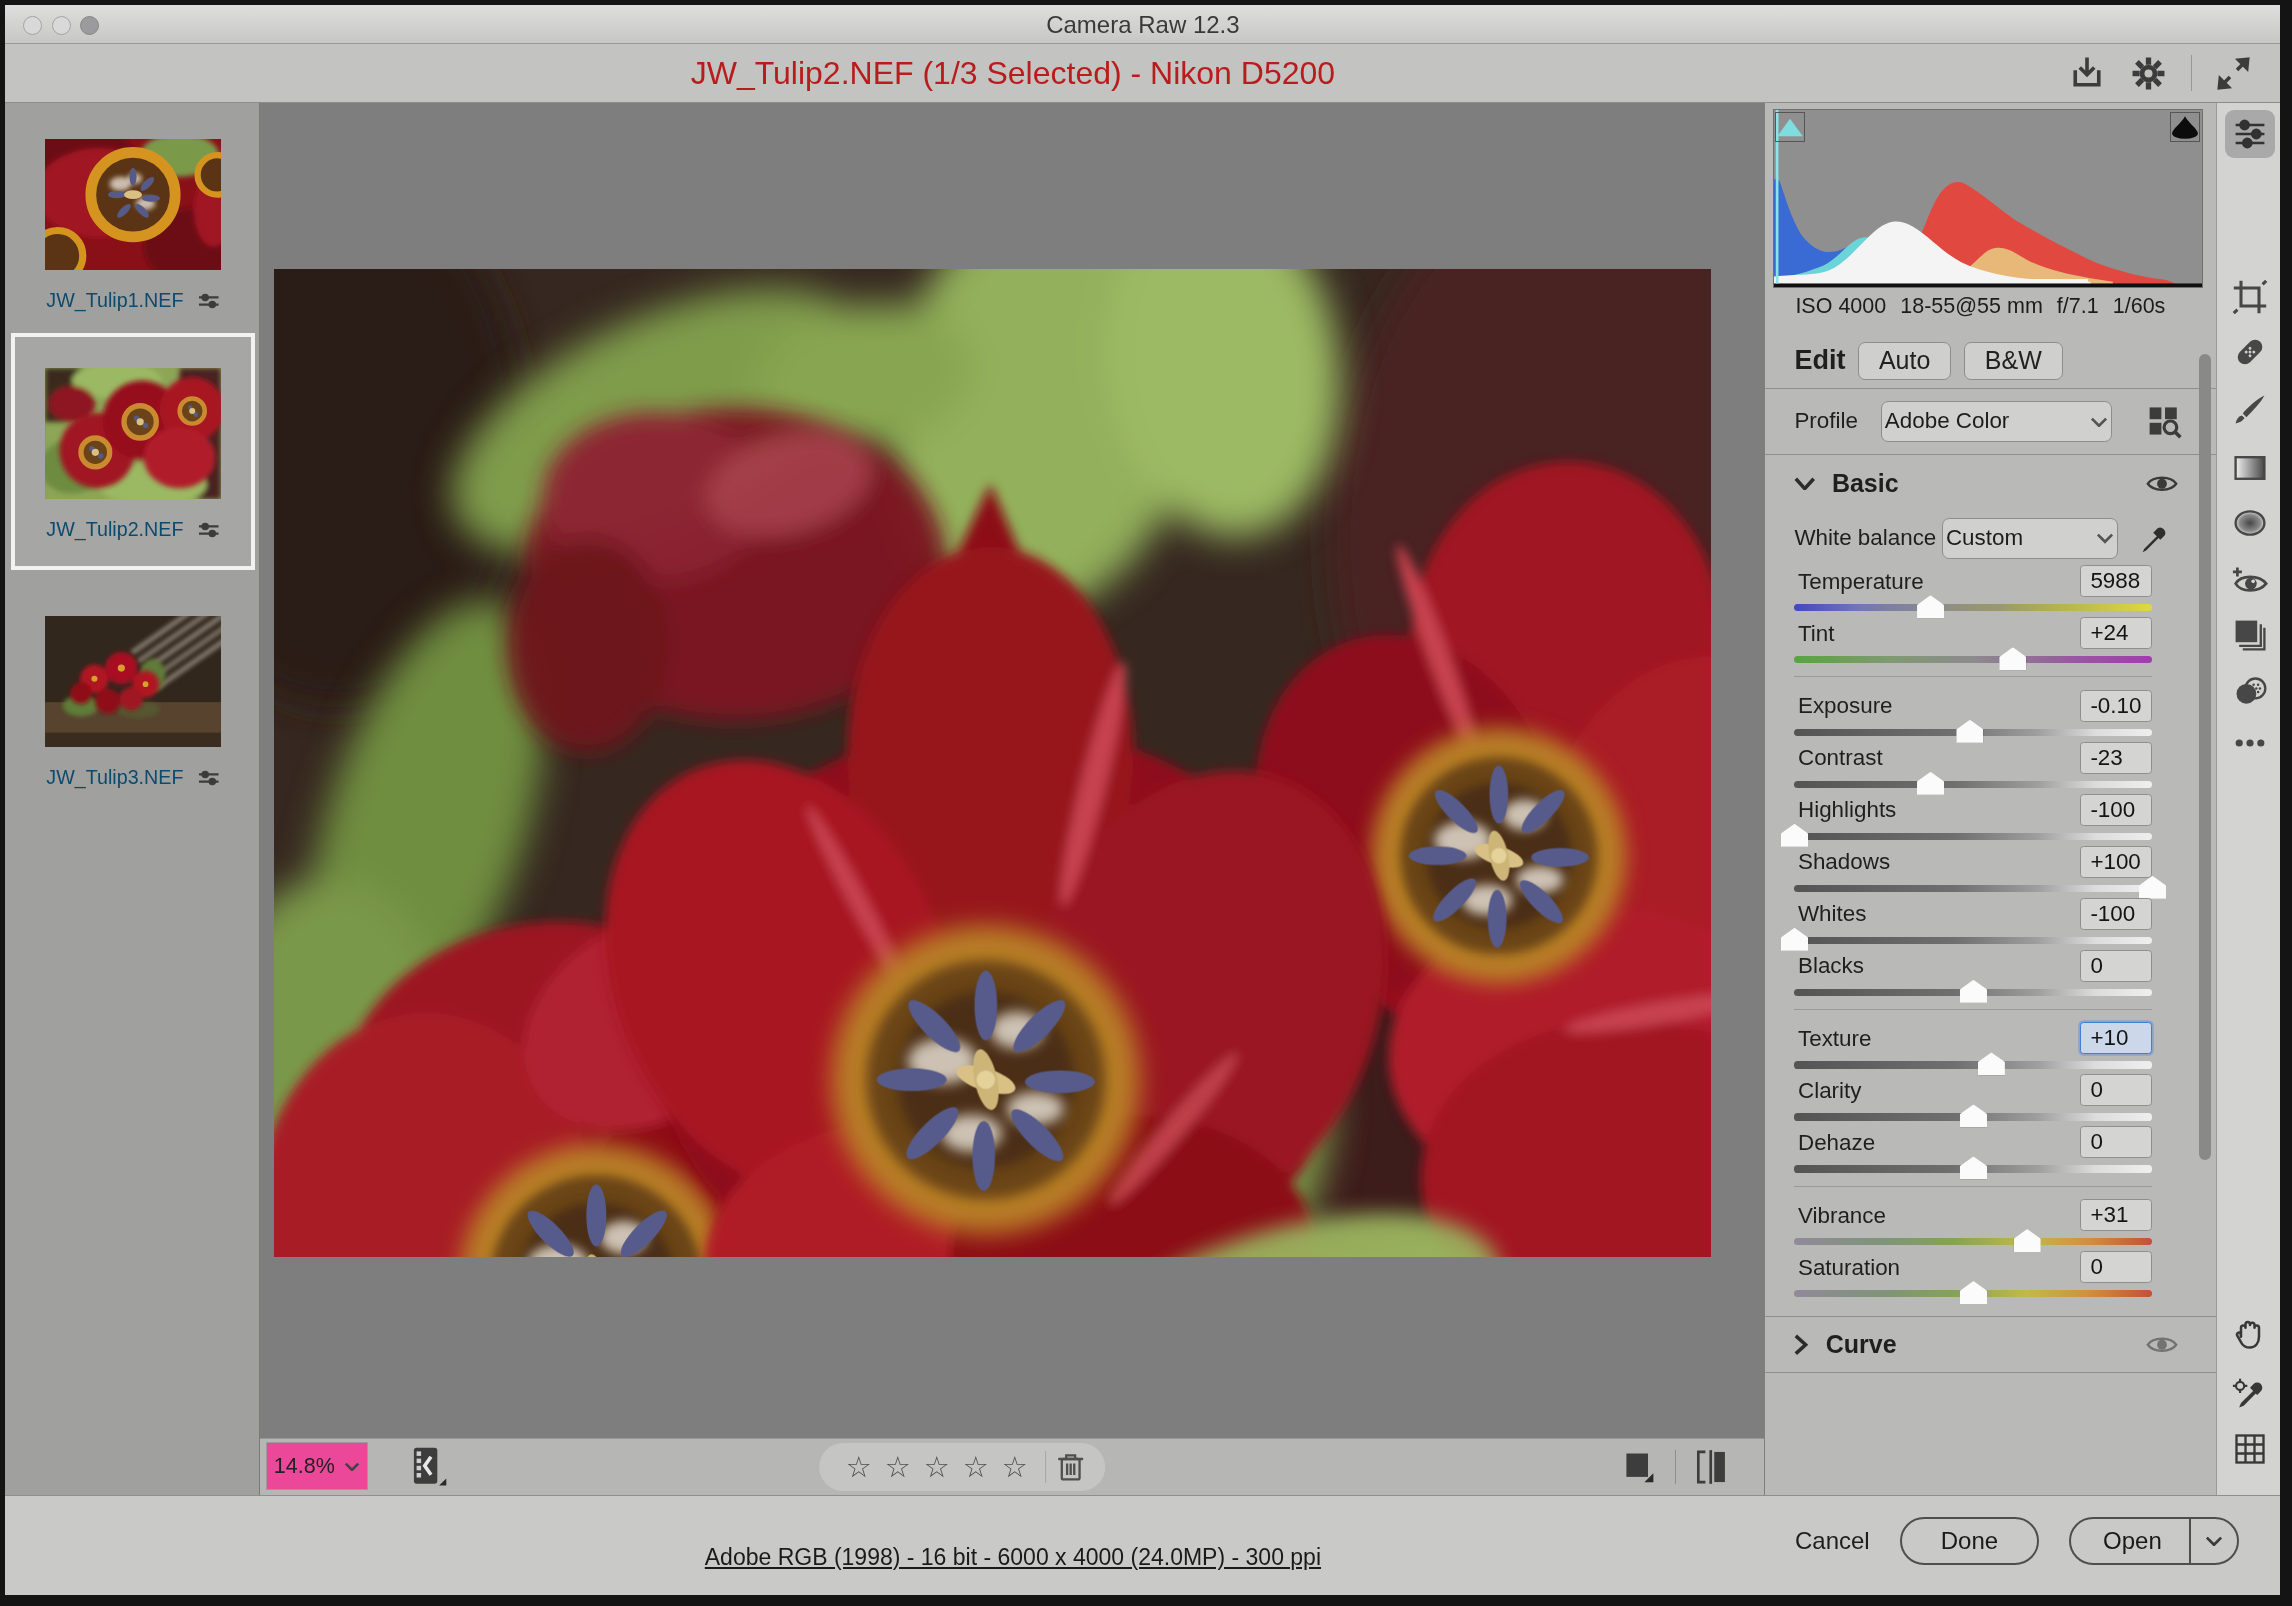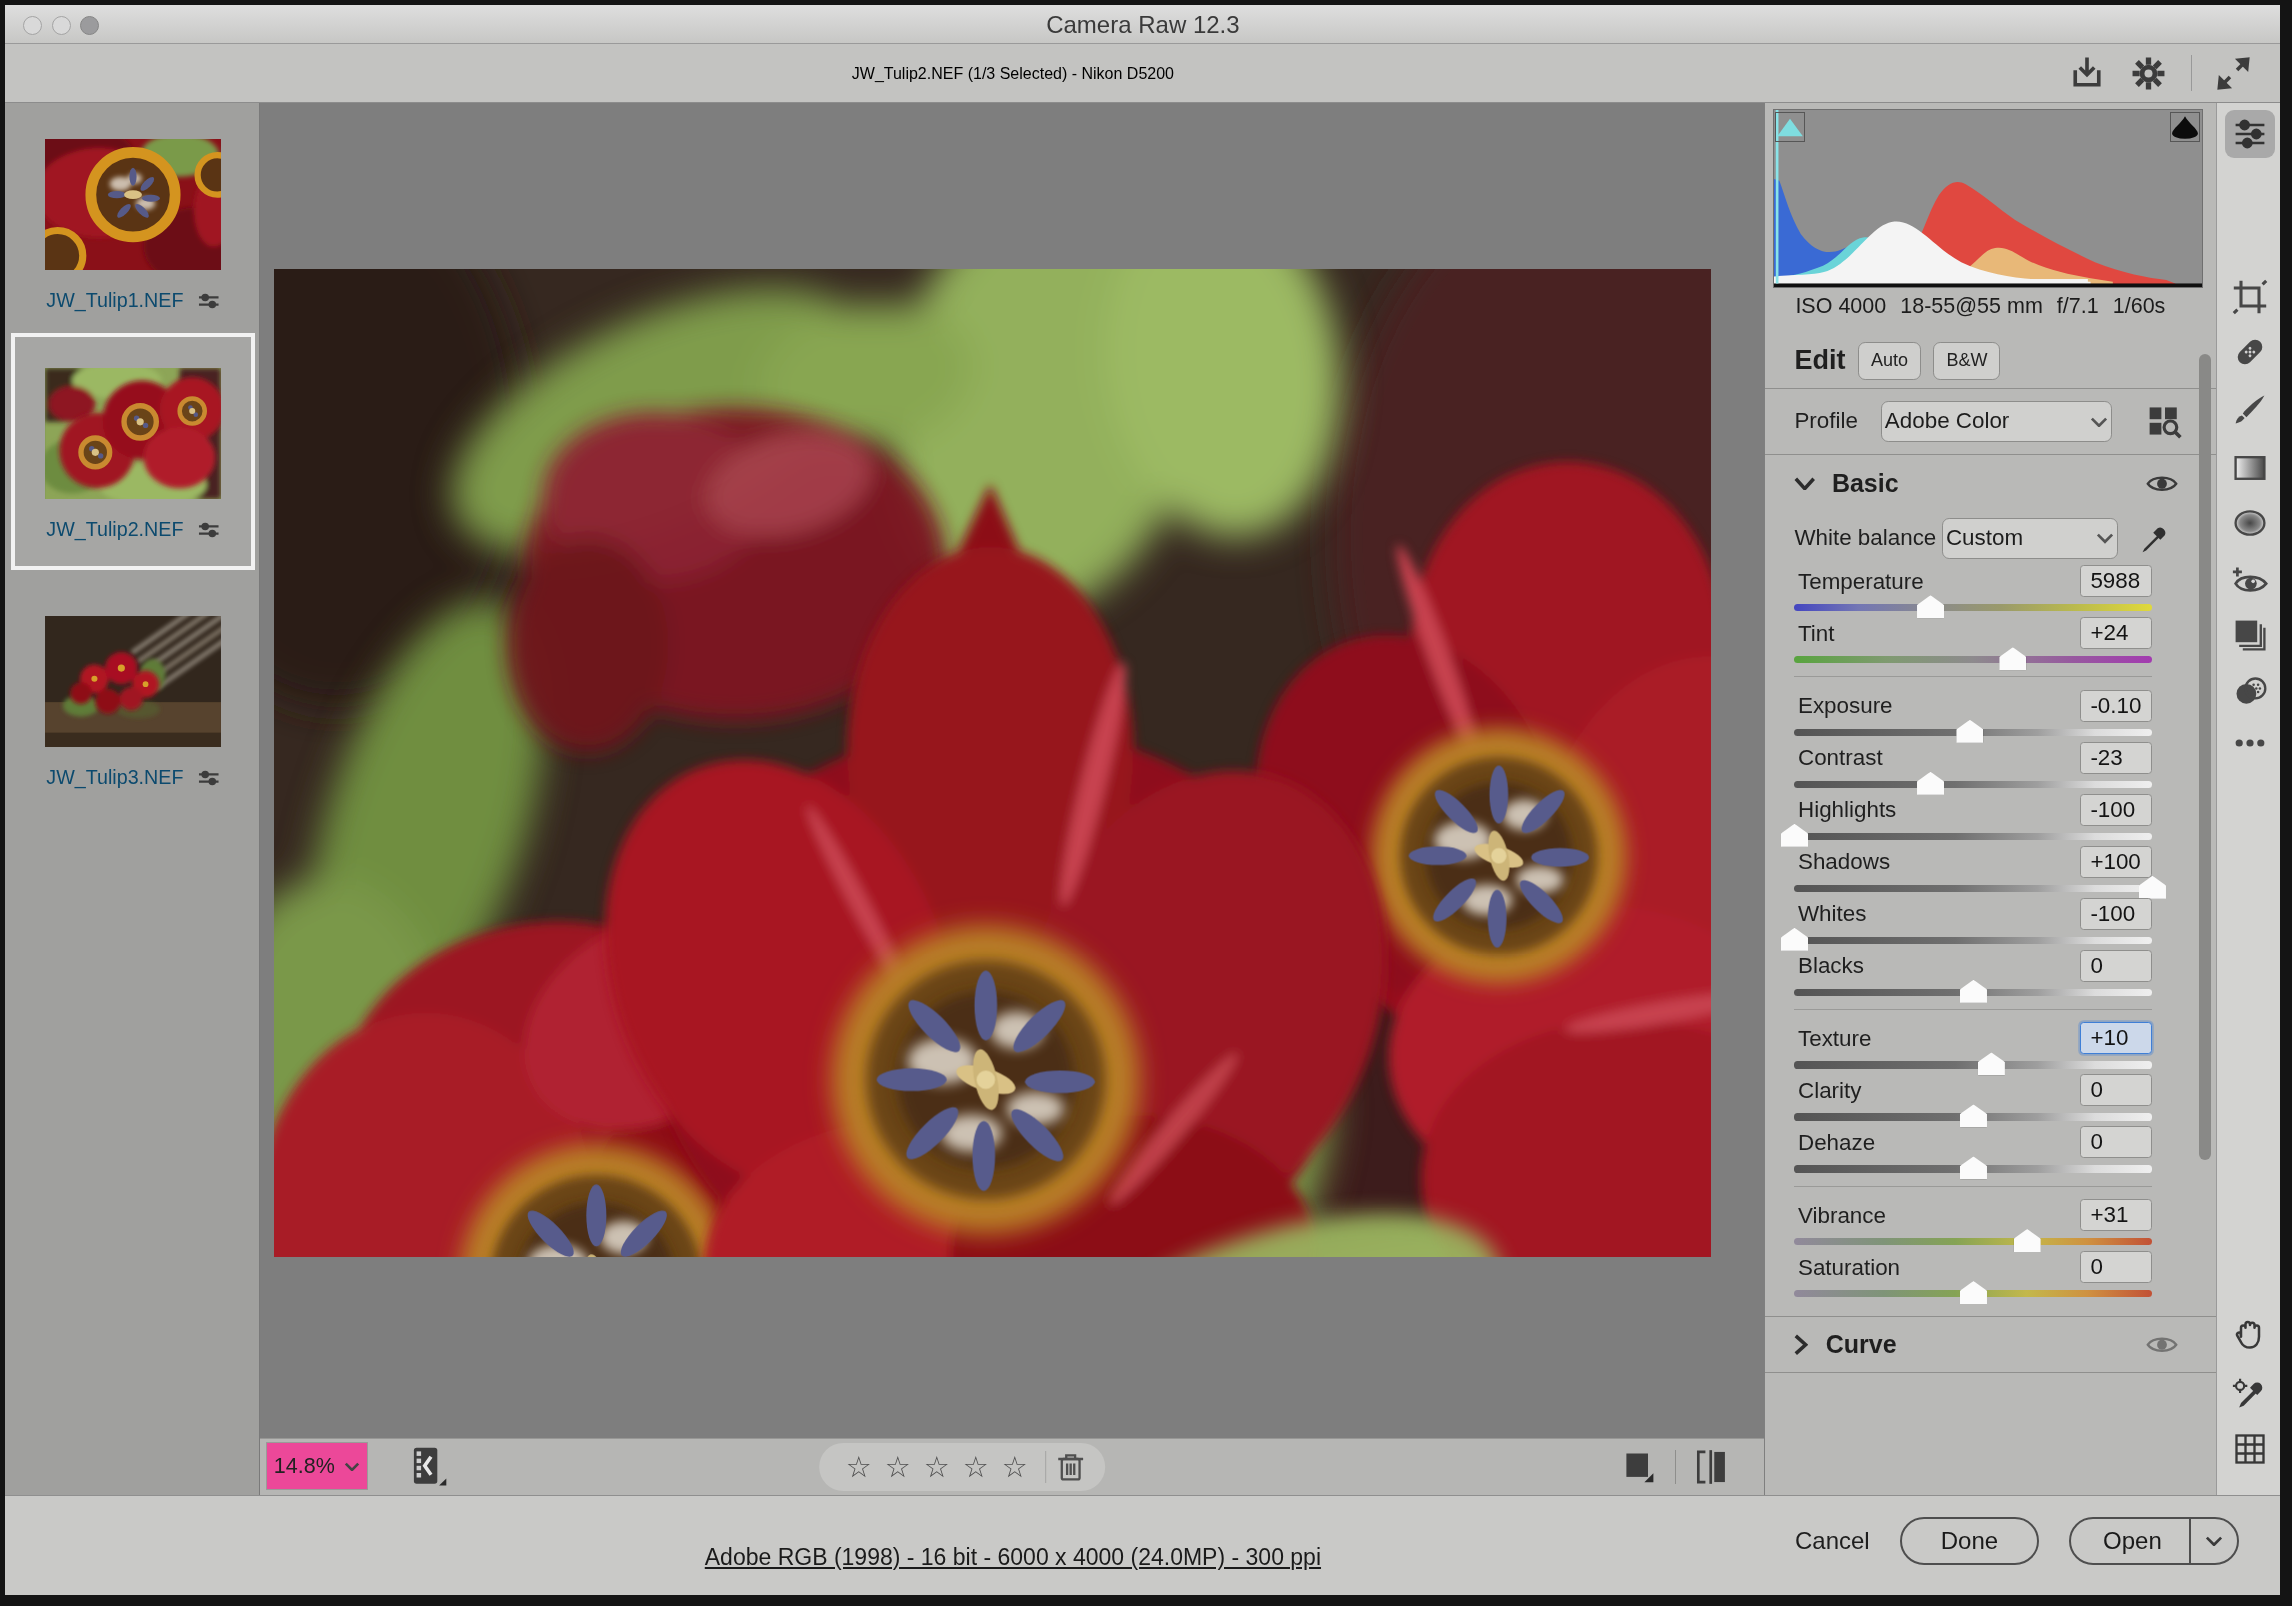--- a/index.html
+++ b/index.html
@@ -10,21 +10,21 @@
   
   .titlebar{height:39px;background:linear-gradient(#dedede,#c7c7c5);border-bottom:0.9px solid #9a9a9a;position:relative;flex:none;}
   .titlebar .title{position:absolute;left:0;right:0;top:0;line-height:39px;text-align:center;font-size:24px;color:#3a3a3a;}
   .tl{position:absolute;top:11.6px;width:19px;height:19px;border-radius:50%;}
   .tl1{left:18px;background:#d9d9d9;border:1.3px solid #a4a4a4;}
   .tl2{left:47px;background:#d9d9d9;border:1.3px solid #a4a4a4;}
   .tl3{left:75px;background:#9b9b9d;border:1.3px solid #868686;}
 
   
   .header2{height:59px;background:#c3c3c1;border-bottom:0.9px solid #8c8c8c;position:relative;flex:none;}
-  .header2 .fname{position:absolute;left:255px;width:1505px;top:0;line-height:59px;text-align:center;font-size:16px;color:#000000;}
+  .header2 .fname{position:absolute;left:255px;width:1505px;top:0;line-height:59px;text-align:center;font-size:32px;color:#b91c1c;}
   .hicons{position:absolute;right:27px;top:0;height:59px;display:flex;align-items:center;gap:23px;}
   .hdiv{width:0.9px;height:36px;background:#999;}
   .icon{display:block;}
 
   
   .main{flex:1;display:flex;min-height:0;}
 
   
   .filmstrip{width:255px;flex:none;background:#a0a09e;border-right:0.9px solid #7a7a7a;position:relative;}
   .cell{position:absolute;left:5.4px;width:244px;}
@@ -56,21 +56,21 @@
   .hist{position:absolute;left:7.2px;top:6.3px;width:430px;height:179px;background:#8f8f8f;border:0.9px solid #6f6f6f;}
   .hist svg{position:absolute;left:0;top:0;width:100%;height:100%;}
   .clip{position:absolute;top:1.8px;width:30px;height:30px;border:1.8px solid #565656;display:flex;align-items:center;justify-content:center;}
   .clipL{left:1.8px;}
   .clipR{right:1.8px;}
   .exifrow{position:absolute;left:0;top:191px;width:430px;display:flex;justify-content:space-between;padding:0 30px;font-size:21.5px;color:#1c1c1c;}
   .pbody{position:absolute;left:0;top:231px;right:0;bottom:0;padding:0 0 0 29px;}
   .sect-div{height:0.9px;background:#8f8f8d;margin:0 0 0 -29px;}
   .editrow{display:flex;align-items:center;height:54px;padding-right:66px;}
   .editrow .etitle{font-weight:bold;font-size:27px;}
-  .btn{margin-left:12.5px;height:38px;background:#cfcfcd;border:1.8px solid #8d8d8b;border-radius:7.2px;font-size:18px;color:#222;padding:0 12px;display:flex;align-items:center;}
+  .btn{margin-left:12.5px;height:38px;background:#cfcfcd;border:1.8px solid #8d8d8b;border-radius:7.2px;font-size:25px;color:#222;padding:0 20px;display:flex;align-items:center;}
   .btn:first-of-type{margin-left:auto;}
   .profrow{display:flex;align-items:center;height:66px;padding-right:32px;}
   .select{height:41px;background:#d0d0ce;border:1.8px solid #8d8d8b;border-radius:7.2px;display:flex;align-items:center;padding:0 3px;font-size:22.4px;color:#1d1d1d;}
   .select .chev{margin-left:auto;}
   .prof-select{width:231px;margin-left:23px;}
   .sechead{display:flex;align-items:center;height:56px;padding-right:38px;gap:16px;}
   .sechead .stitle{font-weight:bold;font-size:25px;}
   .sechead .eye{margin-left:auto;}
   .wbrow{display:flex;align-items:center;height:54px;padding-right:45px;}
   .wb-select{width:176px;margin-left:auto;margin-right:21.5px;}

